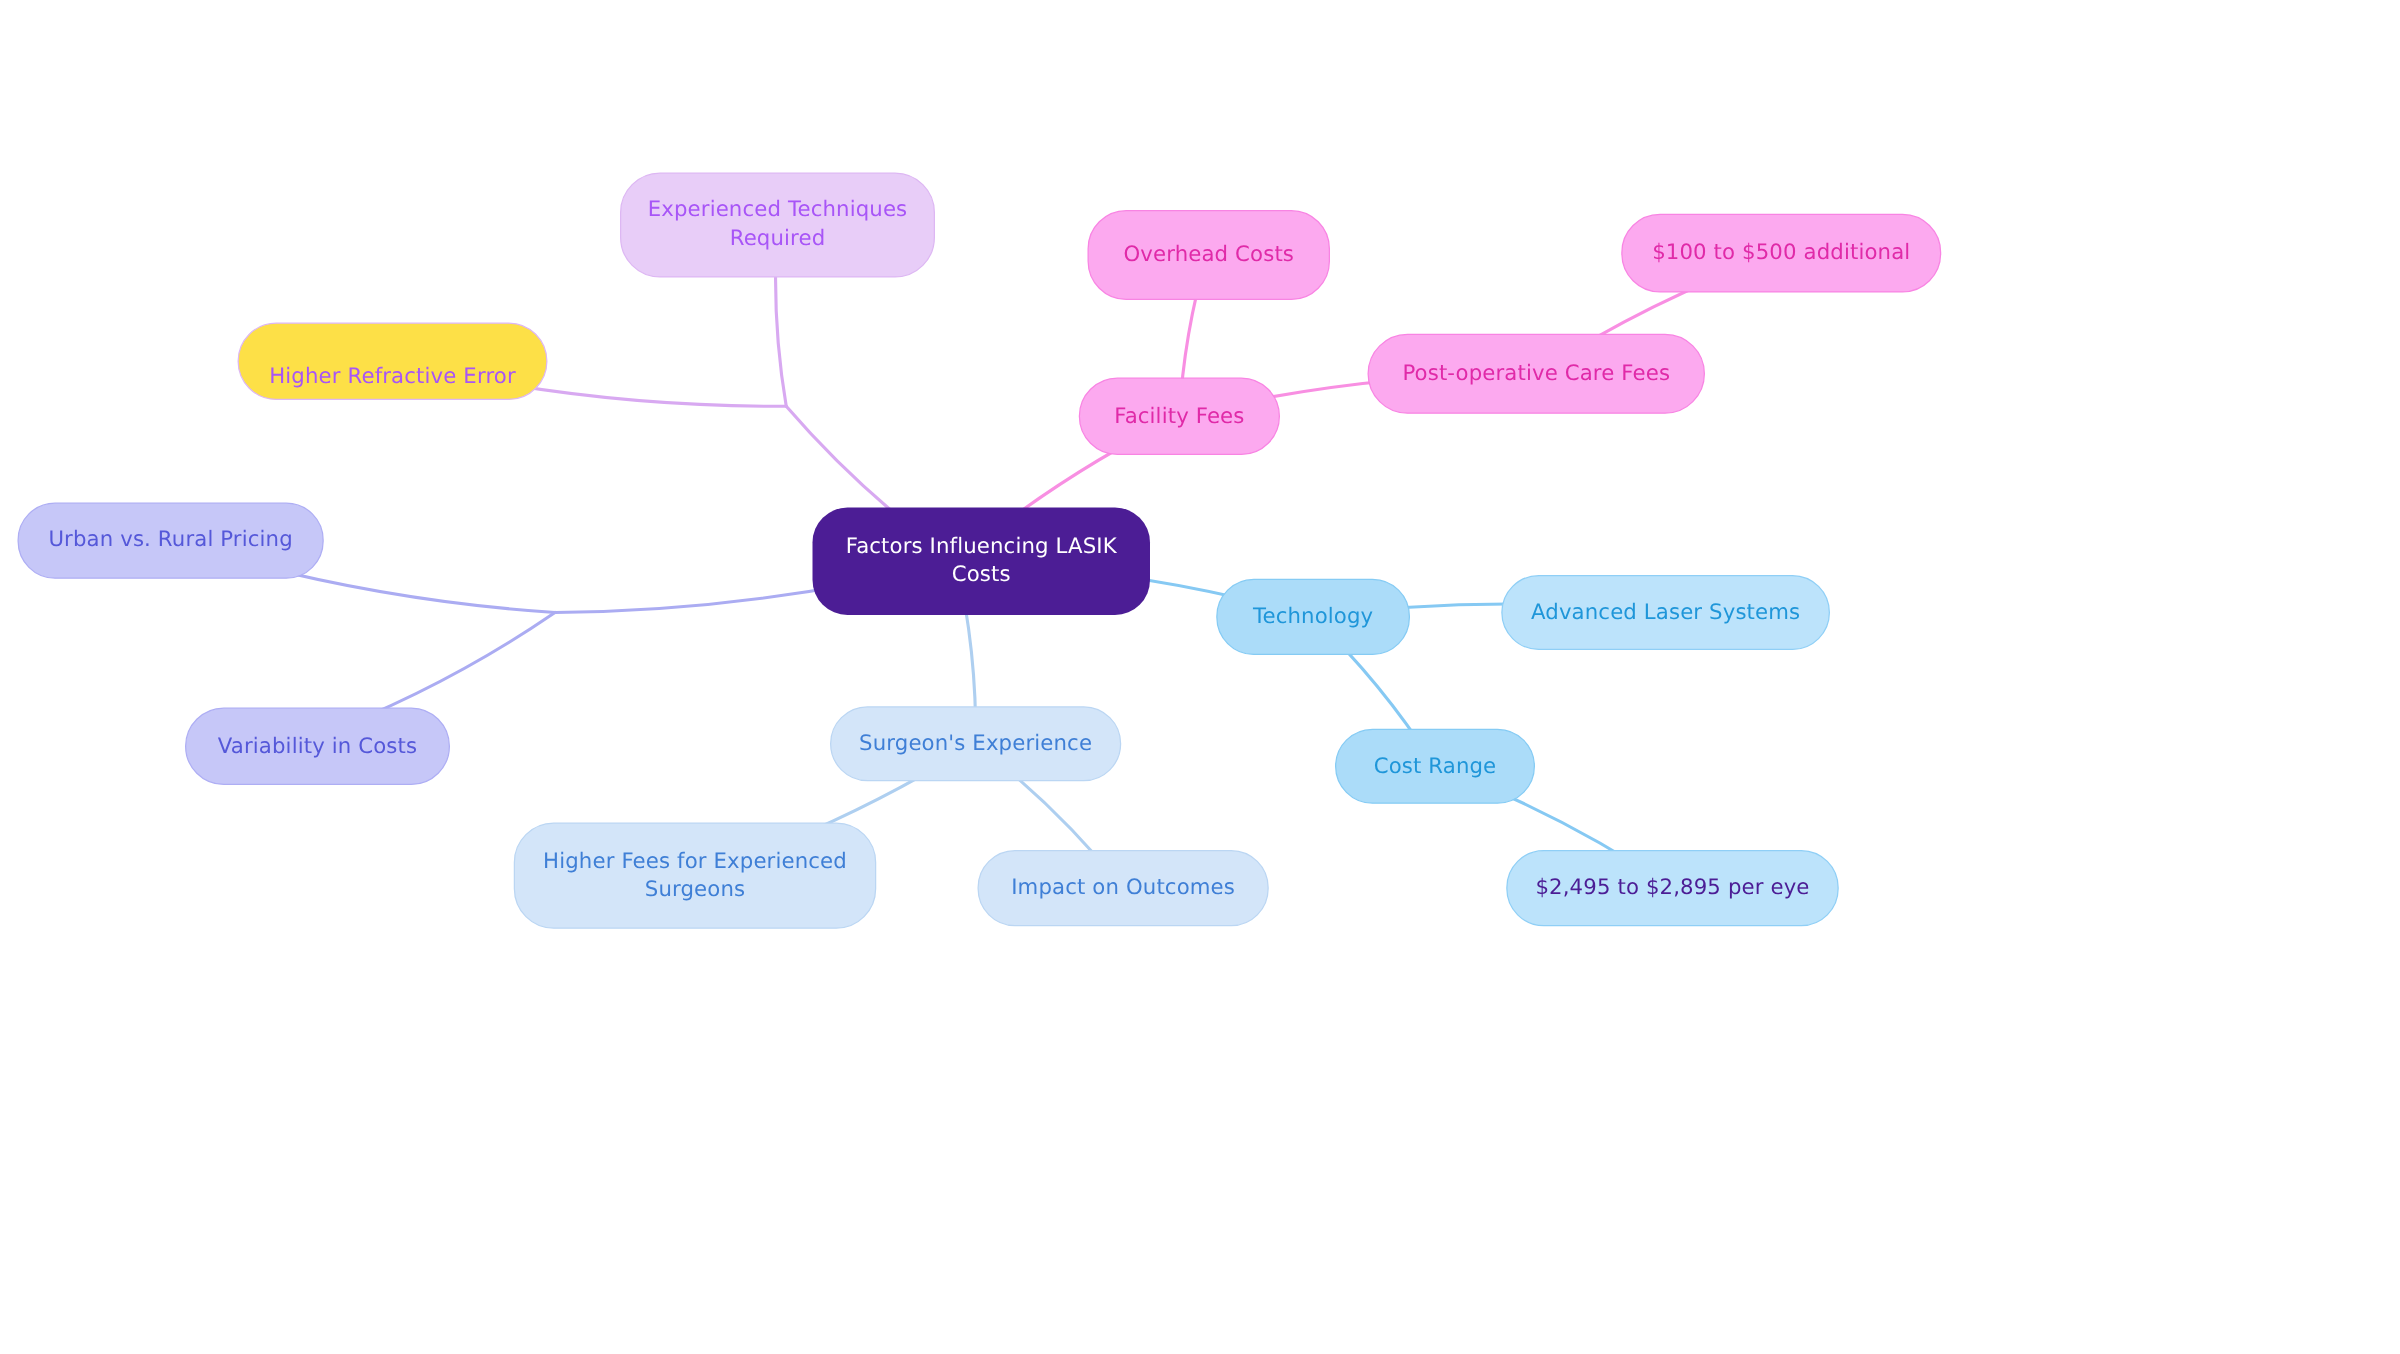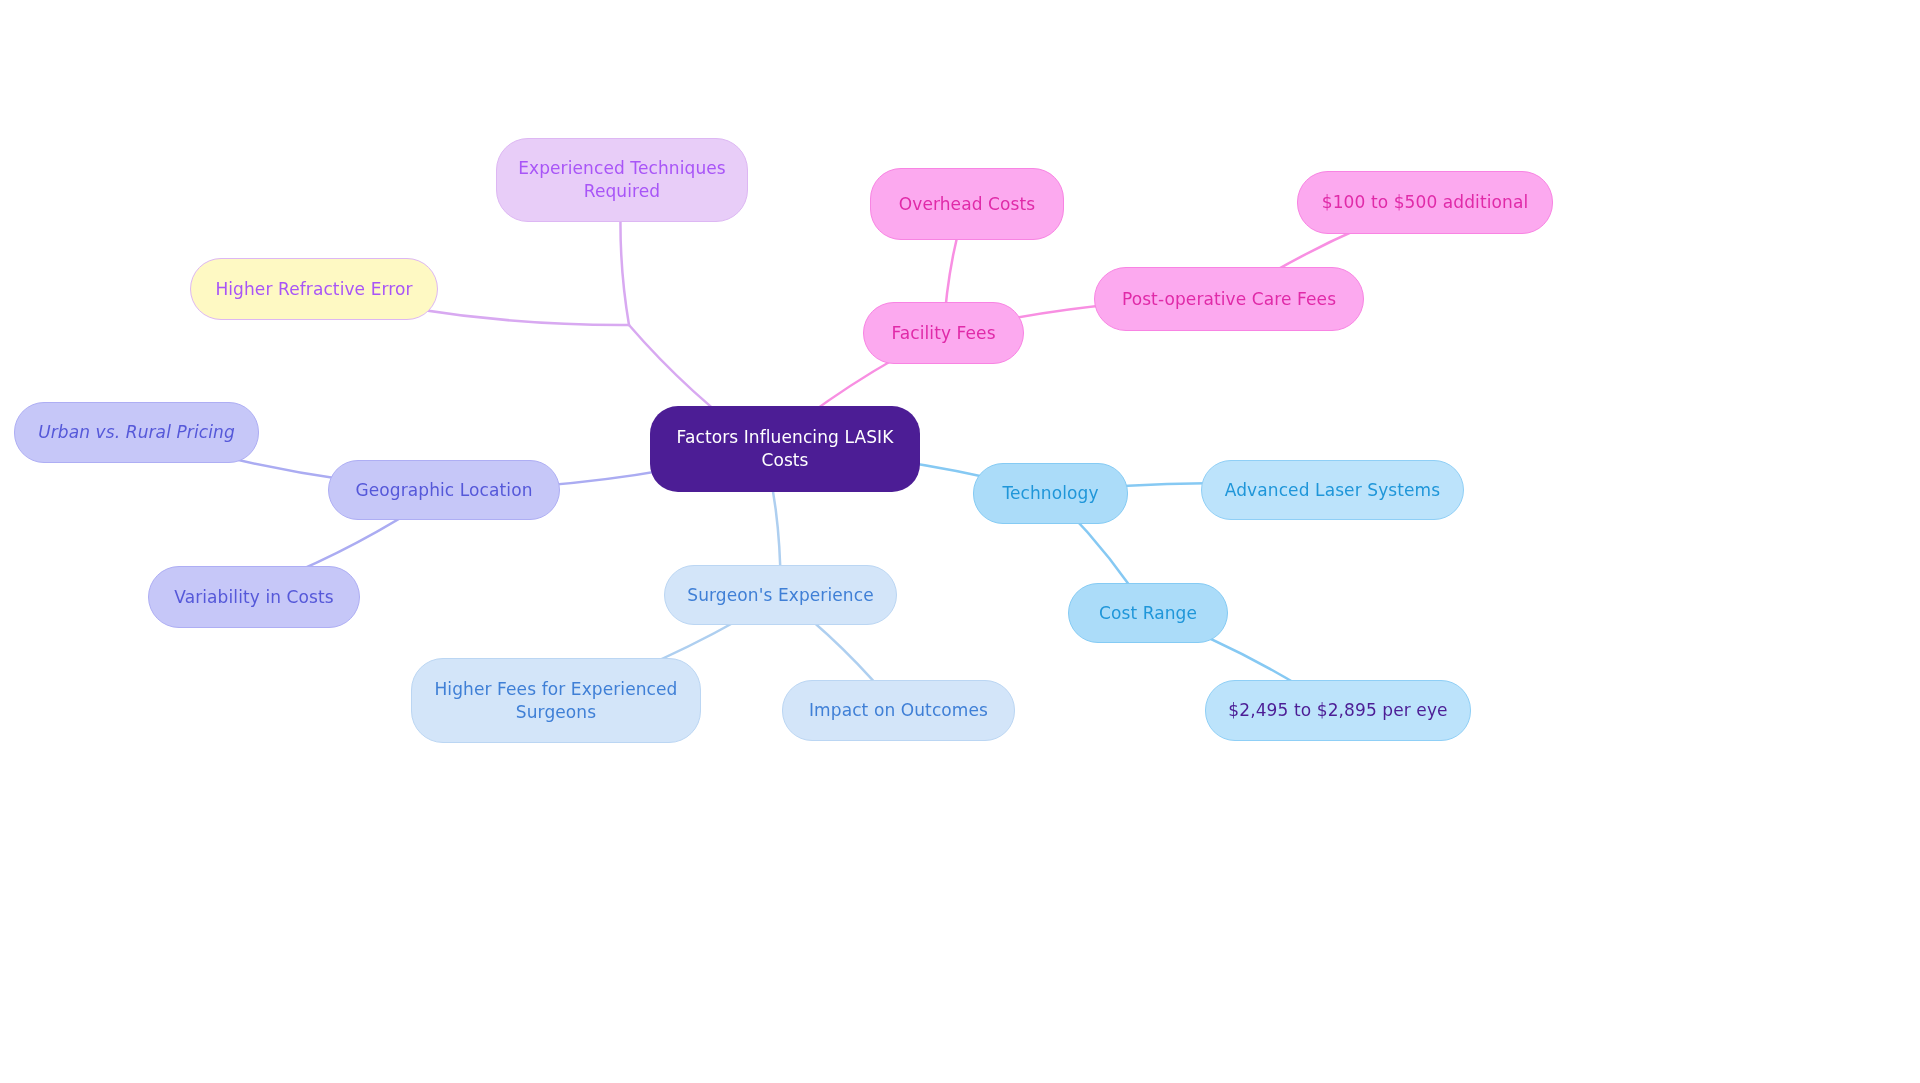--- a/index.html
+++ b/index.html
@@ -58,39 +58,36 @@
       <path d="M 765 449 Q 781.51 521.07 780.5 595" stroke="#AECFF0" stroke-width="2.5" fill="none" stroke-linecap="round"></path>
       <path d="M 780.5 595 Q 674.58 661.22 556 700.5" stroke="#AECFF0" stroke-width="2.5" fill="none" stroke-linecap="round"></path>
       <path d="M 780.5 595 Q 846.43 645.67 898.5 710.5" stroke="#AECFF0" stroke-width="2.5" fill="none" stroke-linecap="round"></path>
     </svg>
 <div class="node" style="left: 650px; top: 406px; width: 270px; height: 86px; background: #4c1d95; color: rgb(255, 255, 255); border-radius: 28px; font-size: 17px;">
       <span>Factors Influencing LASIK Costs</span>
     </div>
     <div class="node" style="left: 496px; top: 138px; width: 252px; height: 84px; background: rgb(232, 205, 248); color: rgb(168, 85, 247); border-radius: 32px; font-size: 17px; border: 1.5px solid rgb(221, 183, 243);">
       <span>Experienced Techniques Required</span>
     </div>
-    <div class="node" style="left: 190px; top: 258px; width: 248px; height: 62px; background: #fef9c3; color: rgb(168, 85, 247); border-radius: 31px; font-size: 17px; border: 1.5px solid rgb(221, 183, 243);">
+    <div class="node" style="left: 190px; top: 258px; width: 248px; height: 62px; background: #fde047; color: rgb(168, 85, 247); border-radius: 31px; font-size: 17px; border: 1.5px solid rgb(221, 183, 243); align-items: flex-end;">
       <span>Higher Refractive Error</span>
     </div>
     <div class="node" style="left: 863px; top: 302px; width: 161px; height: 62px; background: rgb(252, 169, 239); color: rgb(224, 42, 168); border-radius: 31px; font-size: 17px; border: 1.5px solid rgb(248, 132, 227);">
       <span>Facility Fees</span>
     </div>
     <div class="node" style="left: 870px; top: 168px; width: 194px; height: 72px; background: rgb(252, 169, 239); color: rgb(224, 42, 168); border-radius: 31px; font-size: 17px; border: 1.5px solid rgb(248, 132, 227);">
       <span>Overhead Costs</span>
     </div>
     <div class="node" style="left: 1094px; top: 267px; width: 270px; height: 64px; background: rgb(252, 169, 239); color: rgb(224, 42, 168); border-radius: 32px; font-size: 17px; border: 1.5px solid rgb(248, 132, 227);">
       <span>Post-operative Care Fees</span>
     </div>
     <div class="node" style="left: 1297px; top: 171px; width: 256px; height: 63px; background: rgb(252, 169, 239); color: rgb(224, 42, 168); border-radius: 31px; font-size: 17px; border: 1.5px solid rgb(248, 132, 227);">
       <span>$100 to $500 additional</span>
     </div>
-    <div class="node" style="left: 328px; top: 460px; width: 232px; height: 60px; background: rgb(198, 199, 248); color: rgb(85, 88, 217); border-radius: 30px; font-size: 17px; border: 1.5px solid rgb(174, 174, 244);">
-      <span>Geographic Location</span>
-    </div>
-    <div class="node" style="left: 14px; top: 402px; width: 245px; height: 61px; background: rgb(198, 199, 248); color: rgb(85, 88, 217); border-radius: 30px; font-size: 17px; border: 1.5px solid rgb(174, 174, 244); font-style: italic;">
+    <div class="node" style="left: 14px; top: 402px; width: 245px; height: 61px; background: rgb(198, 199, 248); color: rgb(85, 88, 217); border-radius: 30px; font-size: 17px; border: 1.5px solid rgb(174, 174, 244);">
       <span>Urban vs. Rural Pricing</span>
     </div>
     <div class="node" style="left: 148px; top: 566px; width: 212px; height: 62px; background: rgb(198, 199, 248); color: rgb(85, 88, 217); border-radius: 31px; font-size: 17px; border: 1.5px solid rgb(174, 174, 244);">
       <span>Variability in Costs</span>
     </div>
     <div class="node" style="left: 973px; top: 463px; width: 155px; height: 61px; background: rgb(171, 220, 249); color: rgb(31, 150, 217); border-radius: 30px; font-size: 17px; border: 1.5px solid rgb(133, 203, 244);">
       <span>Technology</span>
     </div>
     <div class="node" style="left: 1201px; top: 460px; width: 263px; height: 60px; background: rgb(188, 227, 251); color: rgb(31, 150, 217); border-radius: 30px; font-size: 17px; border: 1.5px solid rgb(143, 207, 246); align-items: center;">
       <span>Advanced Laser Systems</span>

